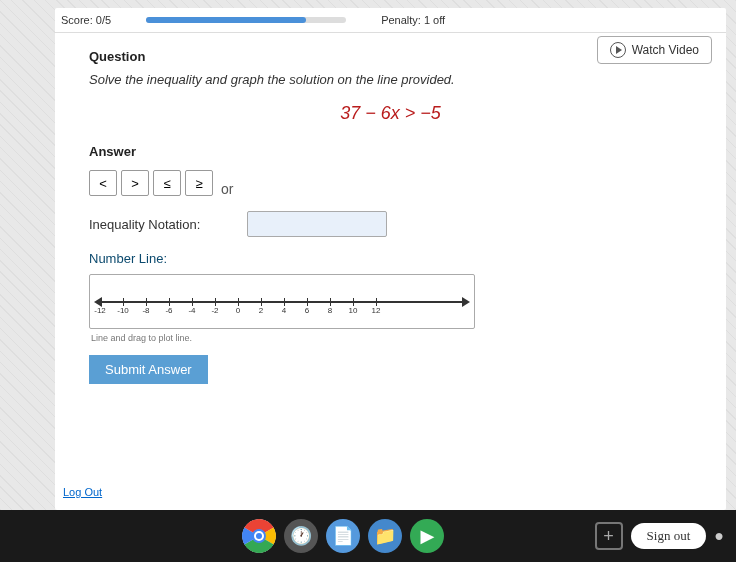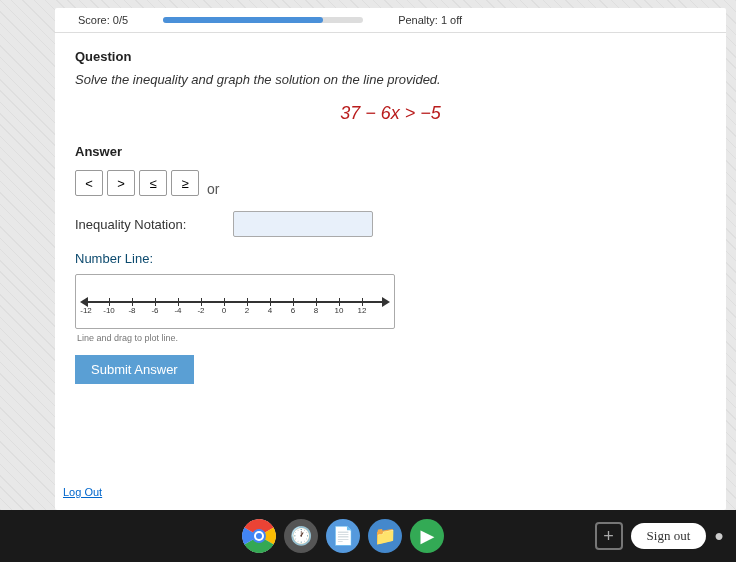--- a/index.html
+++ b/index.html
@@ -38,21 +38,21 @@
       bottom: 0;
       background: #ffffff;
       border-radius: 2px;
     }
 
     
     .score-bar {
       display: flex;
       align-items: center;
       gap: 35px;
-      padding: 6px 23px;
+      padding: 6px 6px;
       font-size: 11px;
       color: #333;
       border-bottom: 1px solid #ddd;
     }
 
     .progress-bar-container {
       flex: 1;
       height: 6px;
       background: #ddd;
       border-radius: 3px;
@@ -97,21 +97,21 @@
       width: 0;
       height: 0;
       border-top: 4px solid transparent;
       border-bottom: 4px solid transparent;
       border-left: 6px solid #555;
       margin-left: 2px;
     }
 
     
     .question-section {
-      padding: 16px 20px;
+      padding: 16px 34px;
     }
 
     .question-label {
       font-weight: bold;
       font-size: 13px;
       color: #222;
       margin-bottom: 8px;
     }
 
     .question-text {
@@ -193,21 +193,21 @@
     .number-line-label {
       font-size: 13px;
       color: #0c4a6e;
       margin-bottom: 8px;
     }
 
     .number-line-container {
       border: 1.5px solid #aaa;
       background: white;
       margin-left: 0;
-      width: 320px;
+      width: 386px;
       height: 55px;
       position: relative;
       border-radius: 2px;
       margin-bottom: 4px;
     }
 
     
     .number-line {
       position: absolute;
       top: 50%;
@@ -402,20 +402,26 @@
   <div class="content-panel">
 
     <div class="score-bar">
       <span>Score: 0/5</span>
       <div class="progress-bar-container">
         <div class="progress-bar-fill"></div>
       </div>
       <span>Penalty: 1 off</span>
     </div>
 
+    <button class="watch-video-btn">
+      <div class="play-circle">
+        <div class="play-triangle"></div>
+      </div>
+      <span>Watch Video</span>
+    </button>
 
     <div class="question-section">
       <div class="question-label">Question</div>
       <div class="question-text">Solve the inequality and graph the solution on the line provided.</div>
       <div class="math-equation">37 − 6<i>x</i> &gt; −5</div>
 
       
       <div class="answer-label">Answer</div>
 
       

